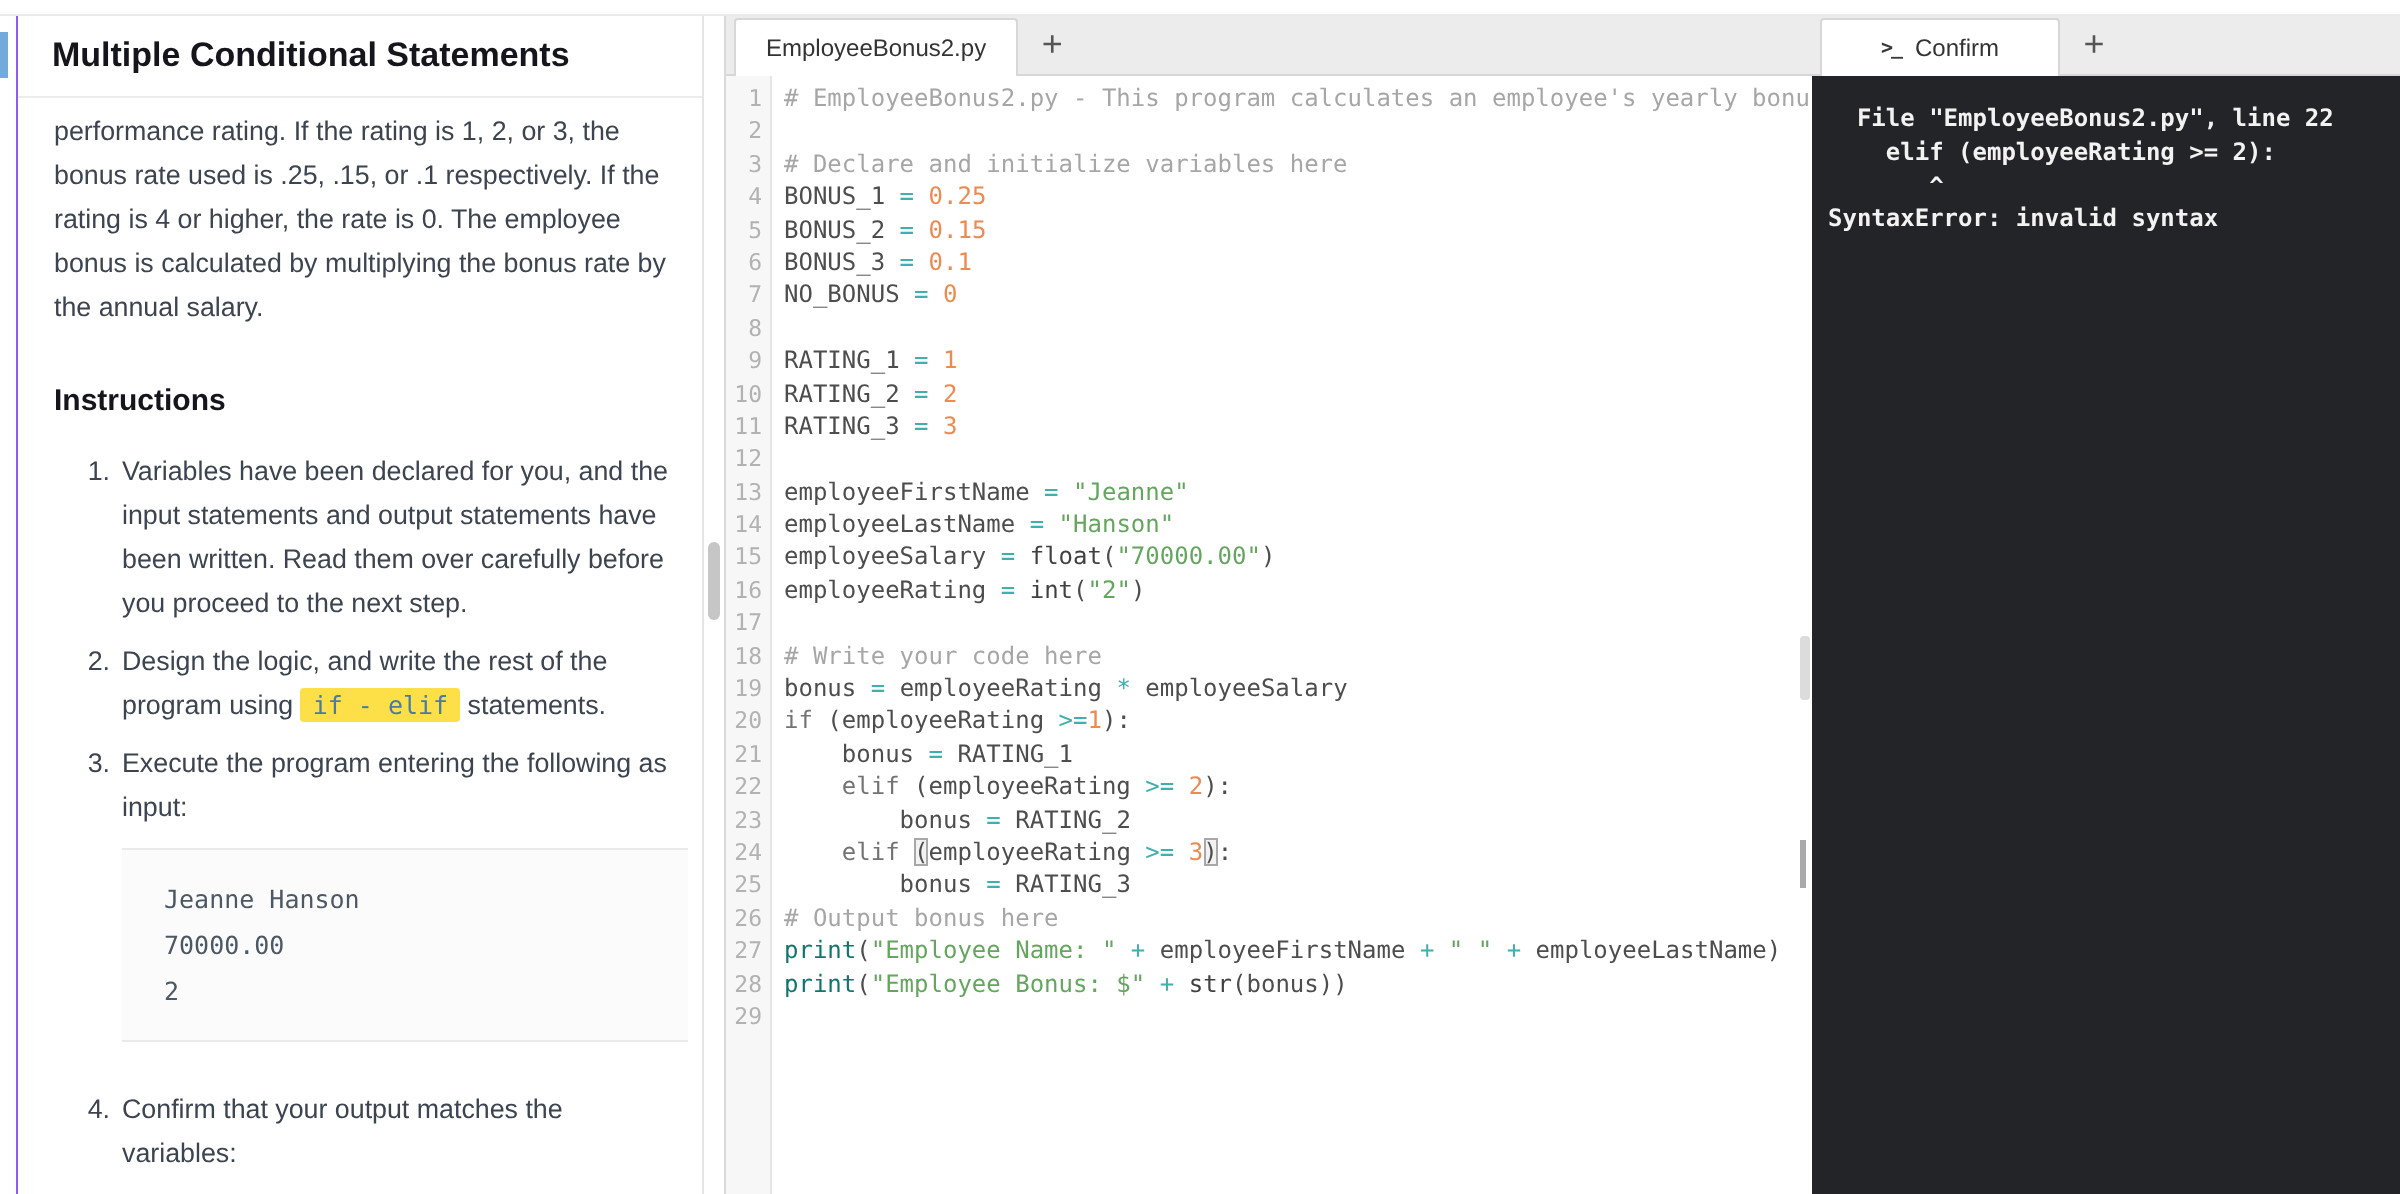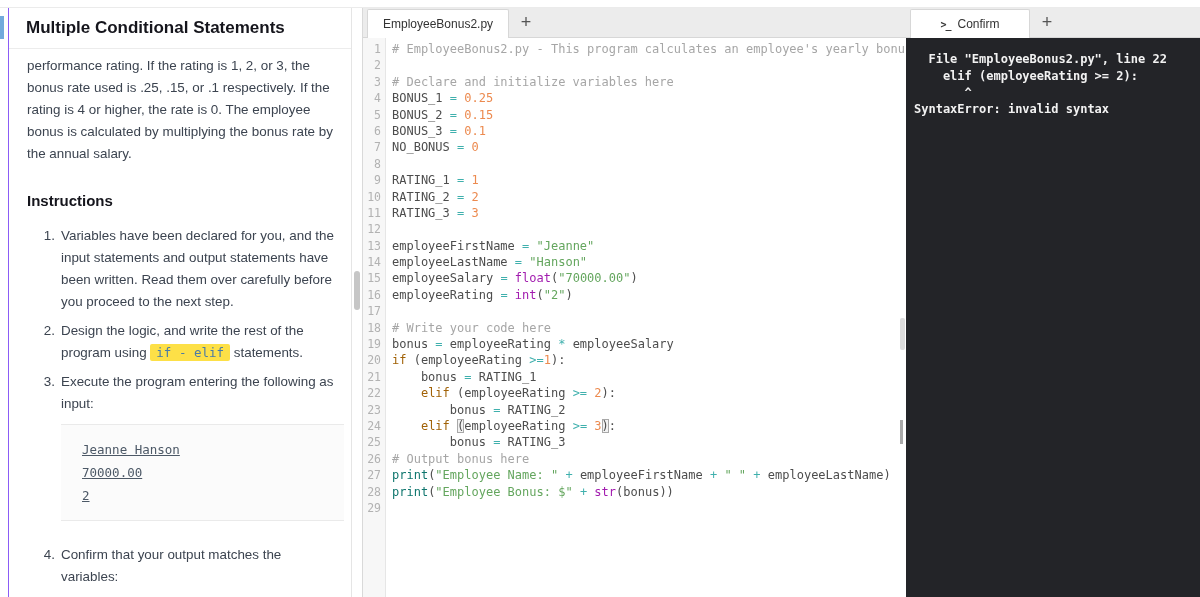--- a/index.html
+++ b/index.html
@@ -28,21 +28,21 @@
   .lp-h2 { font-size:15px; font-weight:bold; color:#15151c; margin:25px 0 13px; }
   .lp-list { margin-left:11px; }
   .lp-item { display:flex; margin-bottom:7px; }
   .lp-num { width:17px; flex-shrink:0; text-align:right; margin-right:6px; }
   .lp-item-content { flex:1; }
   .inline-code { font-family:"DejaVu Sans Mono", monospace; font-size:12.5px;
     background:#fde047; color:#4a7ba6; padding:1px 6px; border-radius:2px; }
   .code-block { background:#fbfbfb; border-top:1px solid #eaeaea; border-bottom:1px solid #eaeaea;
     margin:9px -8px 16px 0; padding:13px 8px 13px 21px;
     font-family:"DejaVu Sans Mono", monospace; font-size:12.5px; color:#4c5866;
-    line-height:23px; white-space:pre;text-decoration:underline; }
+    line-height:23px; white-space:pre; }
 
   
   .scroll-gutter { width:10px; position:relative; background:#fff; flex-shrink:0; }
   .scroll-thumb-left { position:absolute; top:263px; left:2px; width:6px; height:39px;
     background:#c6c6c6; border-radius:3px; }
 
   
   .tabbar { height:30px; background:#ececec; border-bottom:1px solid #d7d7d7;
     display:flex; align-items:flex-end; flex-shrink:0; }
   .tab-active { background:#fff; border:1px solid #d7d7d7; border-bottom:none;
@@ -62,23 +62,23 @@
   .gutter-bg { position:absolute; top:0; left:0; bottom:0; width:23px;
     background:#f7f7f7; border-right:1px solid #e6e6e6; }
   .code-line { display:flex; height:16.4px; position:relative; }
   .ln { width:23px; flex-shrink:0; text-align:right; padding-right:5px;
     color:#b2b2b2; font-size:11.5px; }
   .lc { white-space:pre; padding-left:6px; color:#4d4d4d; flex:1; overflow:hidden; }
   .tk-cm { color:#a6a6a6; }
   .tk-op { color:#3fb0ad; }
   .tk-num { color:#ec8a4f; }
   .tk-str { color:#64a65e; }
-  .tk-kw { color:#a16207; }
+  .tk-kw { color:#737373; }
   .tk-fn { color:#0f766e; }
-  .tk-bi { color:#a21caf; }
+  .tk-bi { color:#404040; }
   .tk-brm { color:#4d4d4d; background:#f2f2f2; box-shadow:0 0 0 1px #a8a8a8 inset; }
   .code-sb1 { position:absolute; right:1px; top:310px; width:5px; height:32px;
     background:#dcdcdc; border-radius:2px; }
   .code-sb2 { position:absolute; right:3px; top:412px; width:3px; height:24px;
     background:#a9a9a9; }
 
   
   .terminal-panel { flex:1; display:flex; flex-direction:column; background:#fff; }
   .terminal-body { flex:1; background:#232428; color:#f2f2f2;
     font-family:"DejaVu Sans Mono", monospace; font-size:12px; font-weight:bold;

